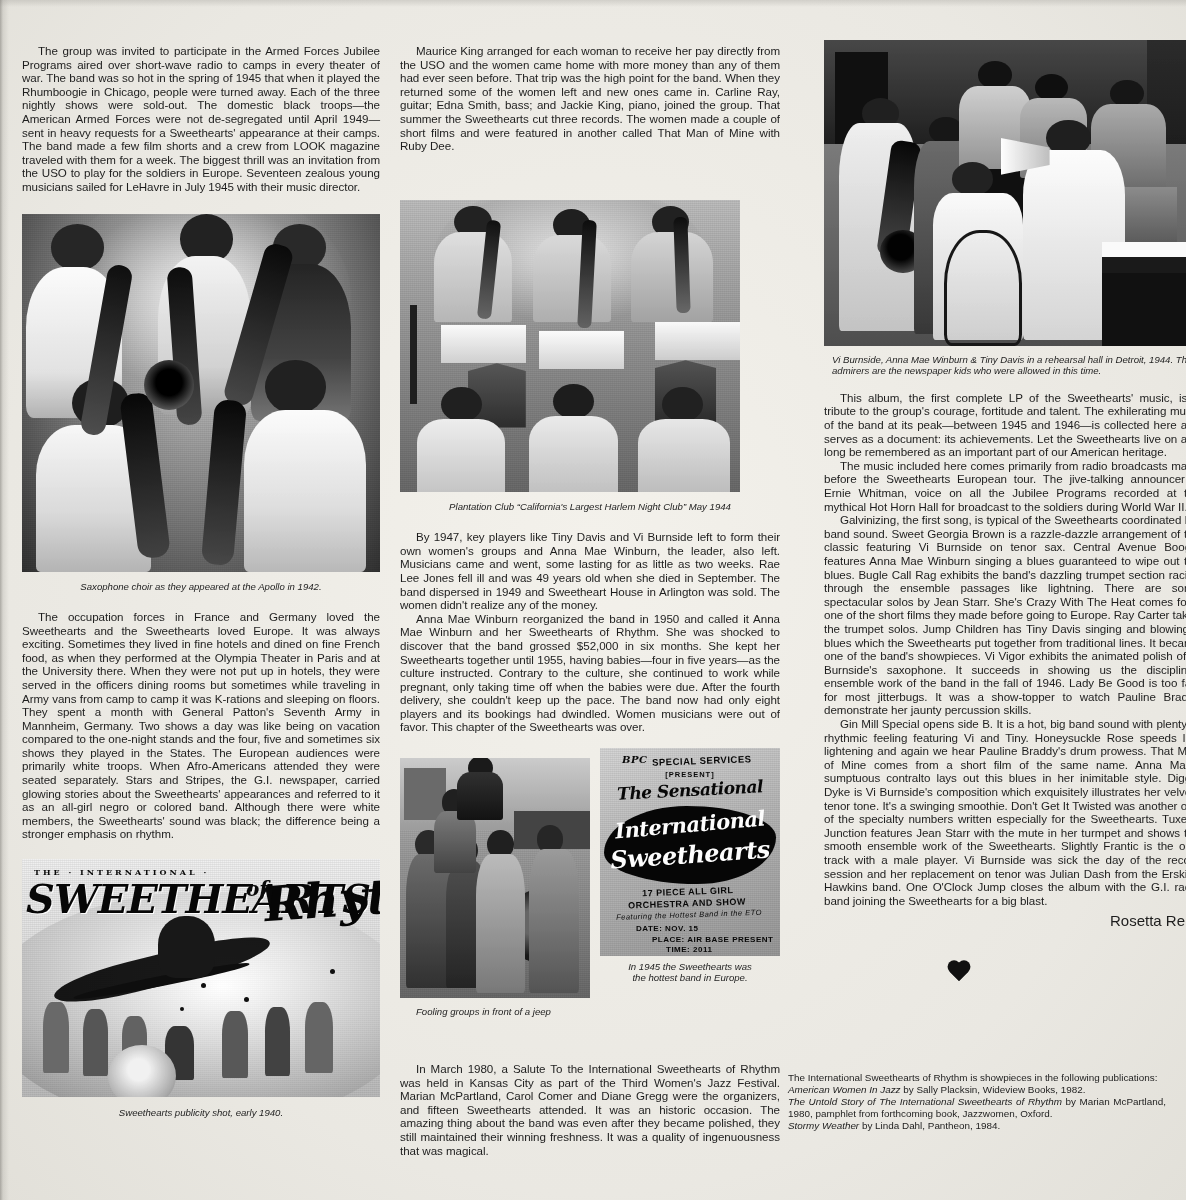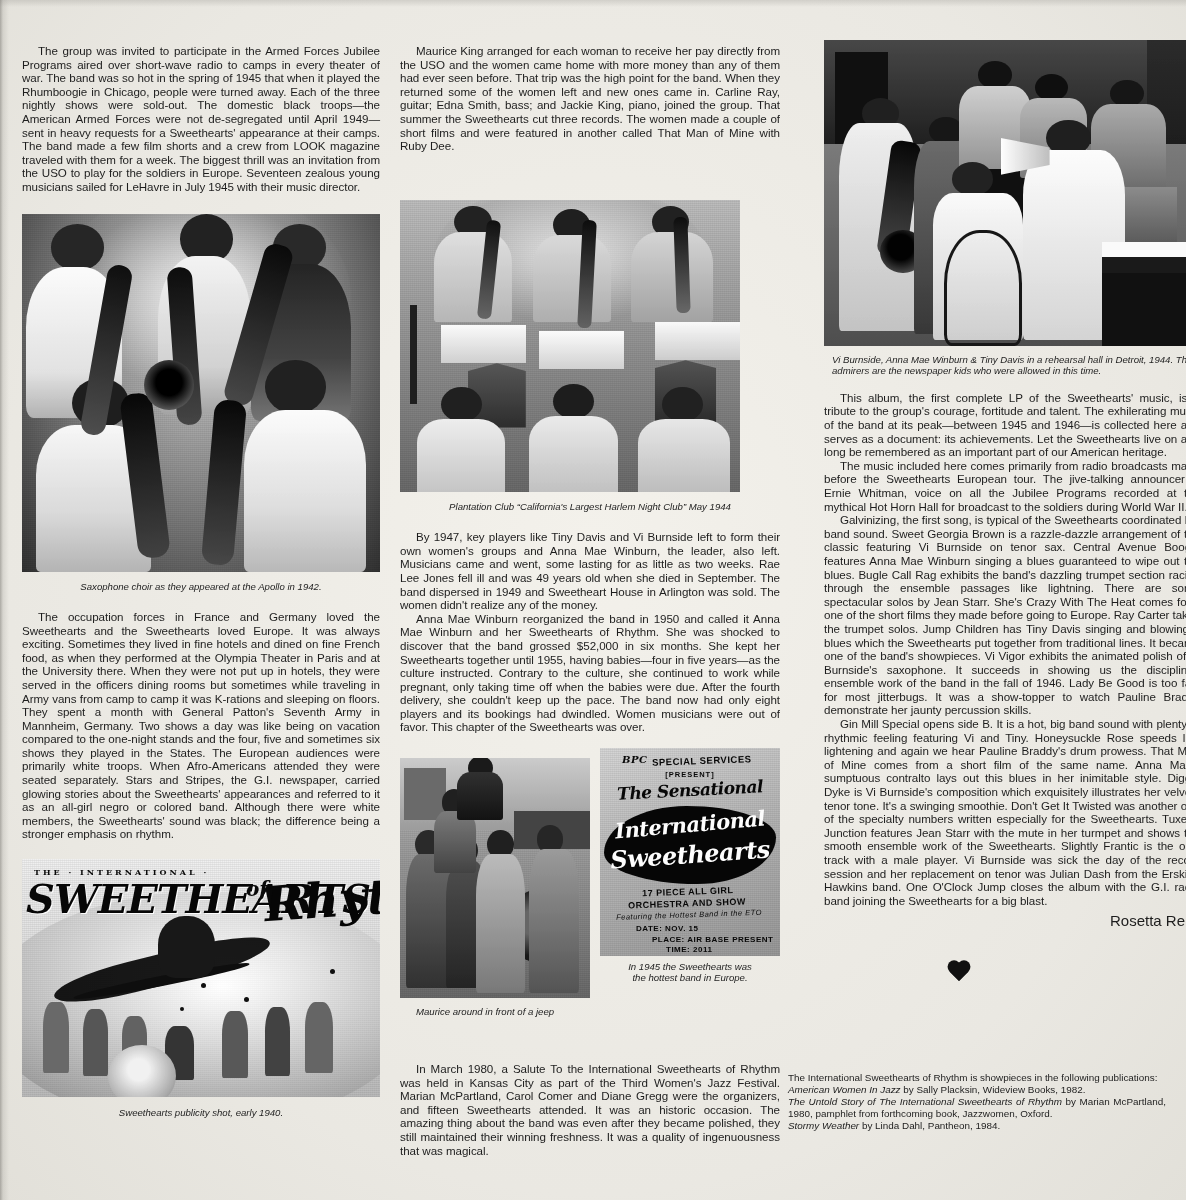--- a/index.html
+++ b/index.html
@@ -256,21 +256,21 @@
         <div class="fig" style="left:24%;top:43%;width:22%;height:53%;background:linear-gradient(180deg,#56544f,#2f2e2a);border-radius:30% 30% 4% 4%;"></div>
         <div class="el" style="left:46%;top:30%;width:14%;height:12%;background:#2b2a27;"></div>
         <div class="fig" style="left:40%;top:40%;width:26%;height:58%;background:linear-gradient(180deg,#b7b5ae,#7b7973);border-radius:30% 30% 4% 4%;"></div>
         <div class="el" style="left:72%;top:28%;width:14%;height:12%;background:#312f2c;"></div>
         <div class="fig" style="left:68%;top:38%;width:26%;height:60%;background:linear-gradient(180deg,#9a9891,#5a5853);border-radius:30% 30% 4% 4%;"></div>
         <div class="el" style="left:22%;top:13%;width:13%;height:11%;background:#2b2a26;"></div>
         <div class="fig" style="left:18%;top:22%;width:22%;height:26%;background:linear-gradient(180deg,#7e7c76,#4a4945);border-radius:30% 30% 6% 6%;"></div>
         <div class="el" style="left:36%;top:-1%;width:13%;height:10%;background:#26251f;"></div>
         <div class="fig" style="left:30%;top:6%;width:24%;height:20%;background:linear-gradient(180deg,#3a3935,#1f1e1b);border-radius:30% 30% 6% 6%;"></div>
       </div>
-      <p class="cap left" style="position:absolute;left:16px;top:248px;width:200px;">Maurice around in front of a jeep</p>
+      <p class="cap left" style="position:absolute;left:16px;top:248px;width:200px;">Fooling groups in front of a jeep</p>
 
       <div class="photo" id="ph-poster" style="position:absolute;left:200px;top:-10px;width:180px;height:208px;">
         <div class="grain"></div>
         <div class="poster-txt" style="top:6px;font-size:10px;left:22px;right:auto;text-align:left;font-family:'DejaVu Serif',serif;font-style:italic;">BPC</div>
         <div class="poster-txt" style="top:7px;font-size:9.5px;left:52px;right:auto;text-align:left;transform:rotate(-2deg);">SPECIAL SERVICES</div>
         <div class="poster-txt" style="top:22px;font-size:7.5px;letter-spacing:1px;">[PRESENT]</div>
         <div class="poster-txt" style="top:32px;font-size:17px;font-family:'DejaVu Serif',serif;font-style:italic;letter-spacing:-.5px;transform:rotate(-3deg);">The Sensational</div>
         <div class="poster-band" style="left:4px;top:58px;width:172px;height:78px;"></div>
         <div class="poster-script" style="top:64px;font-size:21px;transform:rotate(-5deg);">International</div>
         <div class="poster-script" style="top:92px;font-size:24px;transform:rotate(-4deg);">Sweethearts</div>

